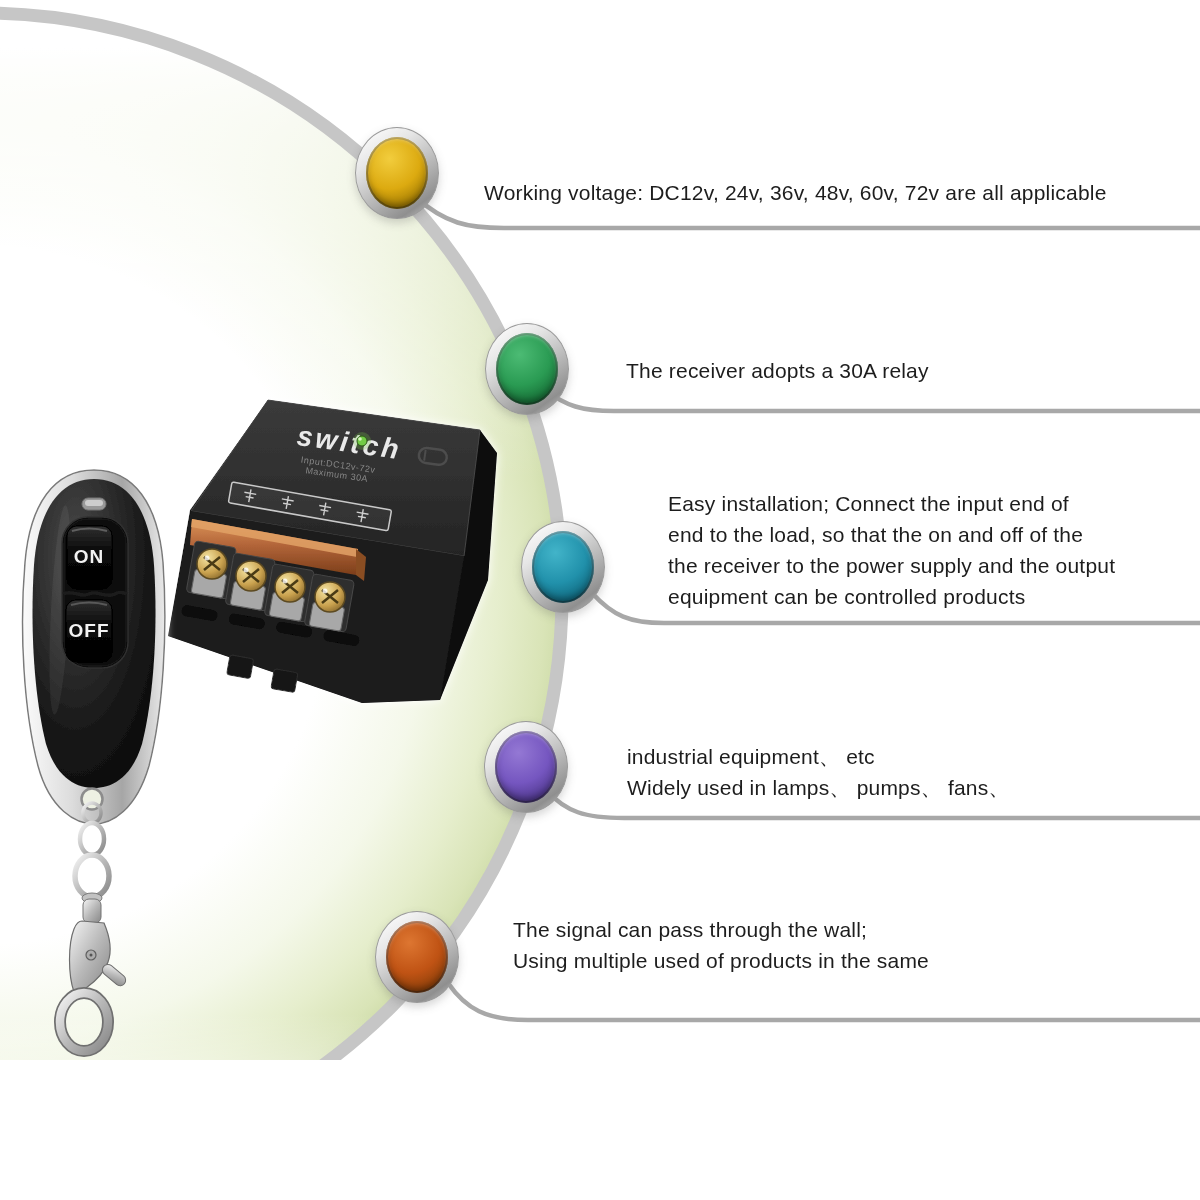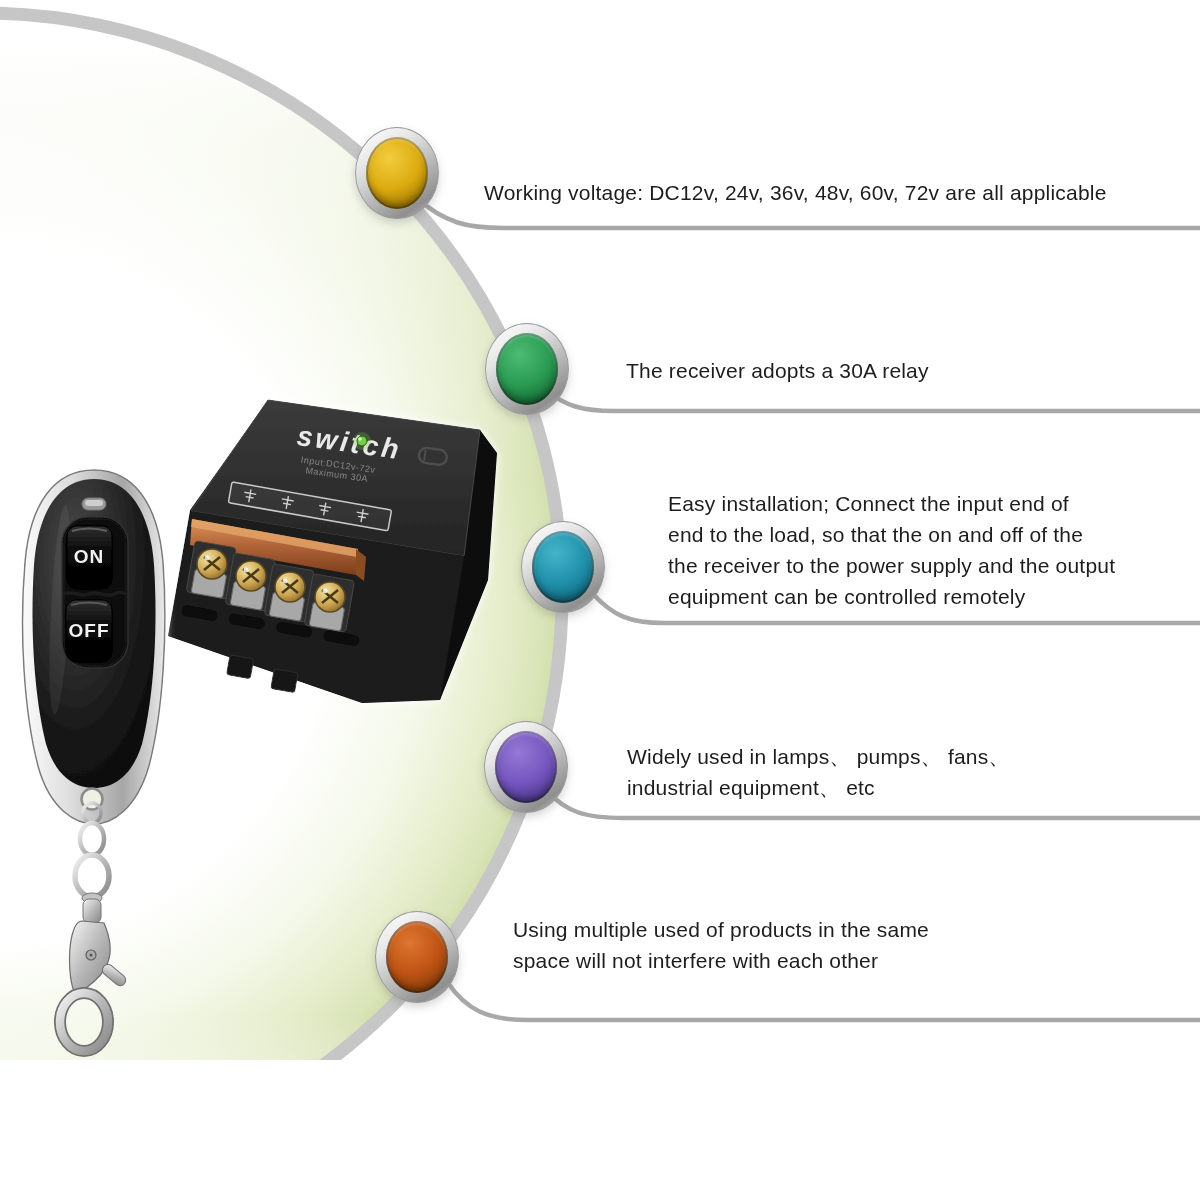--- a/index.html
+++ b/index.html
@@ -230,24 +230,24 @@
   <div class="callout c1">
     <div>Working voltage: DC12v, 24v, 36v, 48v, 60v, 72v are all applicable</div>
   </div>
   <div class="callout c2">
     <div>The receiver adopts a 30A relay</div>
   </div>
   <div class="callout c3">
     <div>Easy installation; Connect the input end of</div>
     <div>end to the load, so that the on and off of the</div>
     <div>the receiver to the power supply and the output</div>
-    <div>equipment can be controlled remotely</div>
+    <div>equipment can be controlled products</div>
   </div>
   <div class="callout c4">
+    <div>industrial equipment、 etc</div>
     <div>Widely used in lamps、 pumps、 fans、</div>
-    <div>industrial equipment、 etc</div>
   </div>
   <div class="callout c5">
+    <div>The signal can pass through the wall;</div>
     <div>Using multiple used of products in the same</div>
-    <div>space will not interfere with each other</div>
   </div>
 
 </div>
 
 </body></html>

